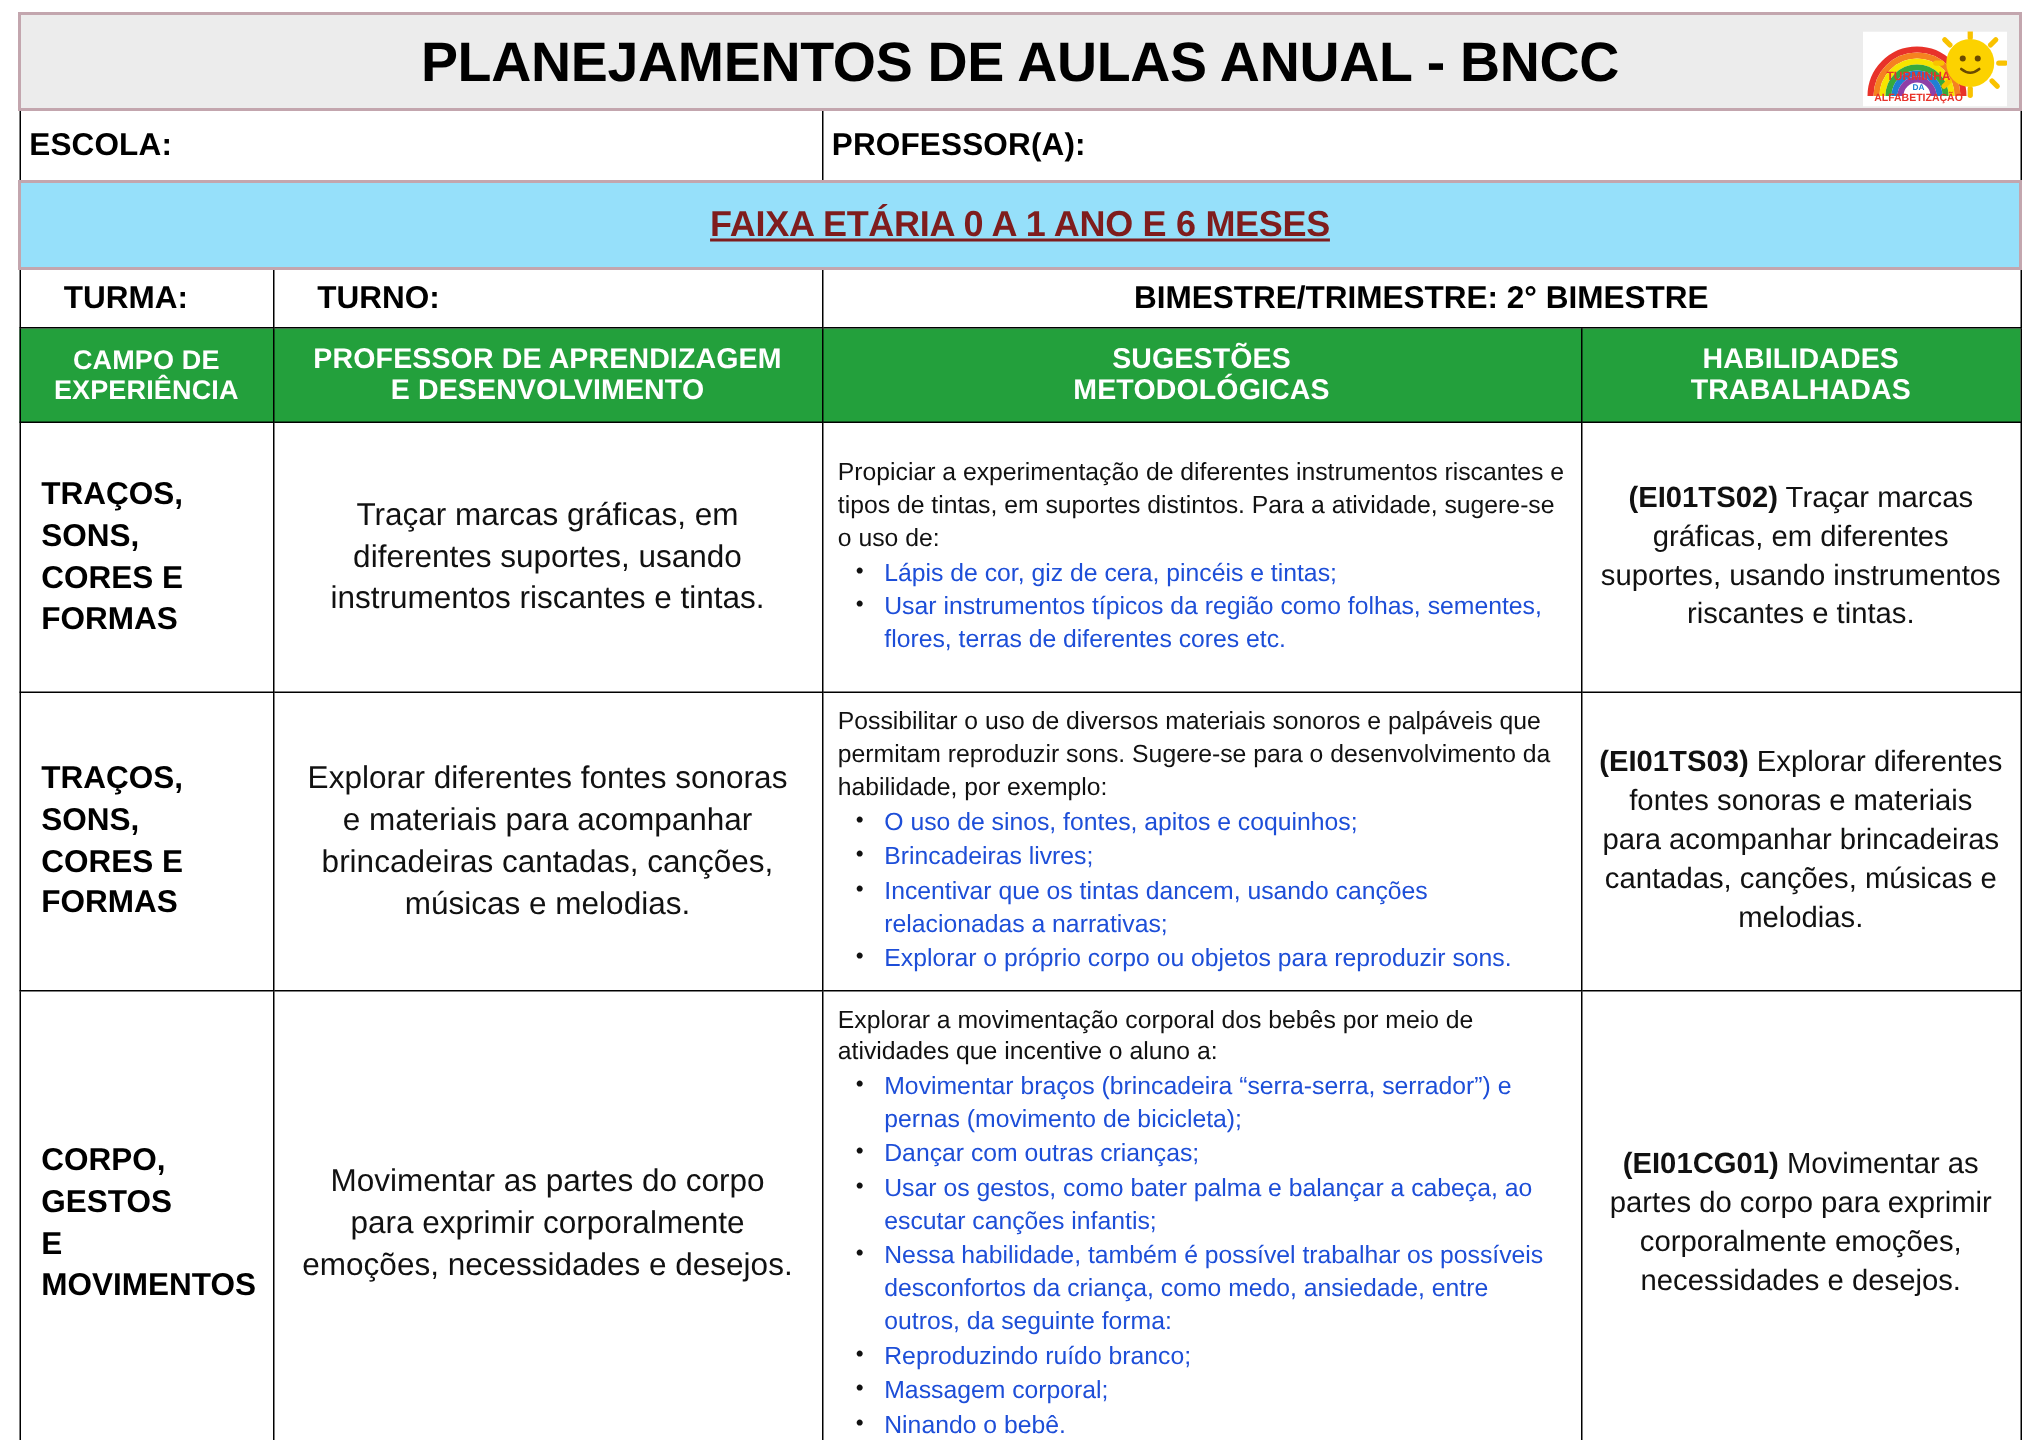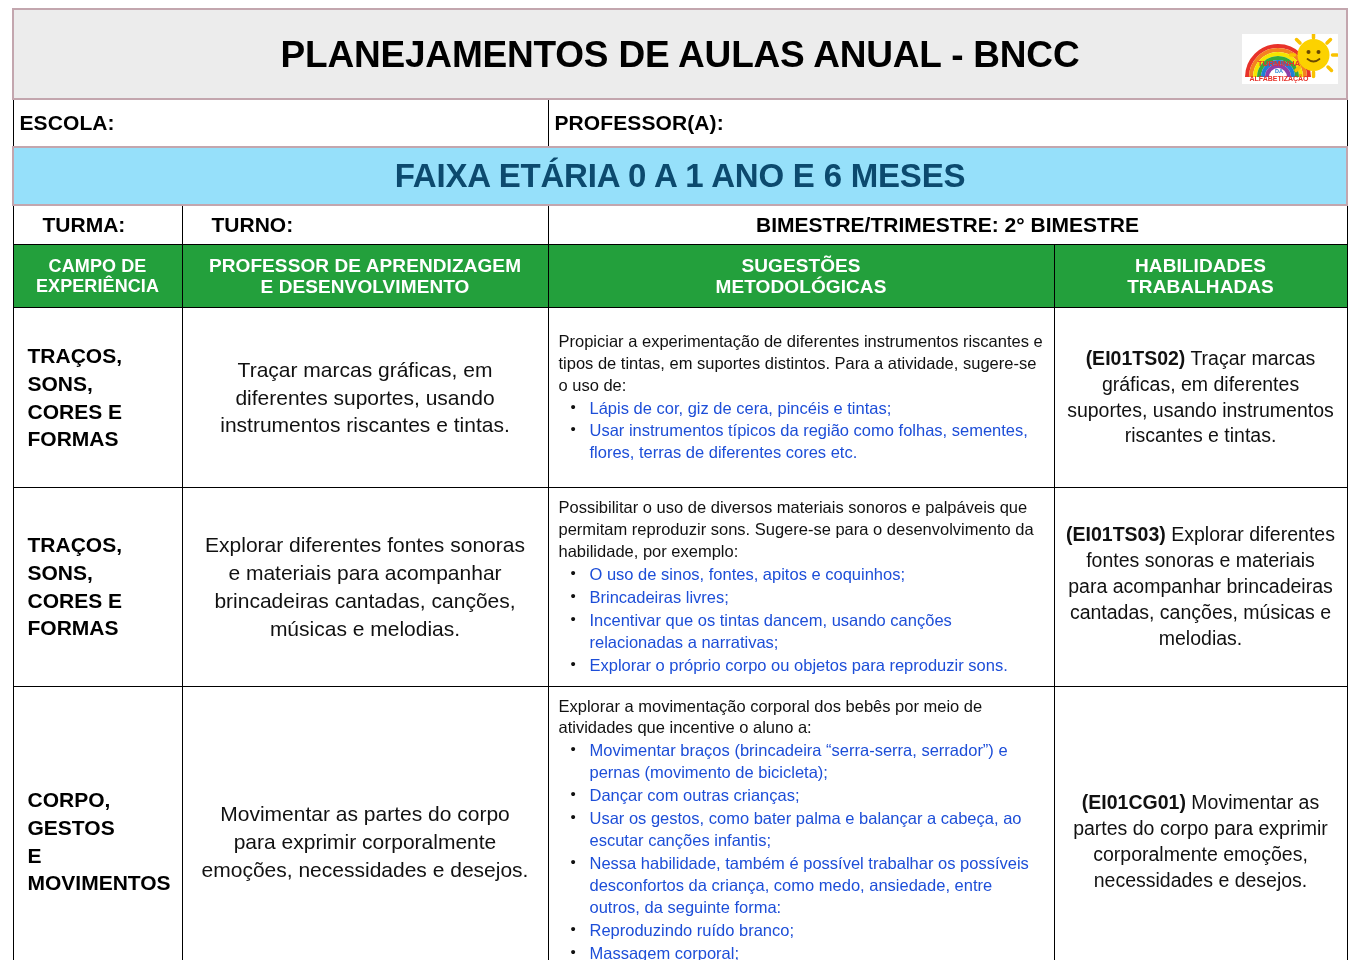--- a/index.html
+++ b/index.html
@@ -22,21 +22,21 @@
     vertical-align:middle;
     padding:0;
   }
 
   
   .title-cell{
     background:#ececec;
     border:2px solid #c3a6ae !important;
     height:62px;
     position:relative;
-    padding:13px 10px !important;
+    padding:0 10px !important;
   }
   .title-text{
     font-size:37px;
     font-weight:bold;
     text-align:center;
     letter-spacing:-0.2px;
     color:#000;
     line-height:1;
   }
   .logo-wrap{
@@ -53,21 +53,21 @@
   }
 
   
   .faixa-cell{
     background:#96e0fa;
     border:2px solid #c3a6ae !important;
     height:56px;
     text-align:center;
   }
   .faixa-text{
-    font-size:33px;font-weight:bold;color:#0c4a6e;letter-spacing:-0.2px;
+    font-size:24px;font-weight:bold;color:#7f1d1d;letter-spacing:-0.2px;text-decoration:underline;
   }
 
   
   .tt-cell{height:38px;padding:0 29px !important;}
   .tt-label{font-size:21px;font-weight:bold;color:#000;}
   .tt-center{text-align:center;}
 
   
   .hdr{
     background:#23a03c;

